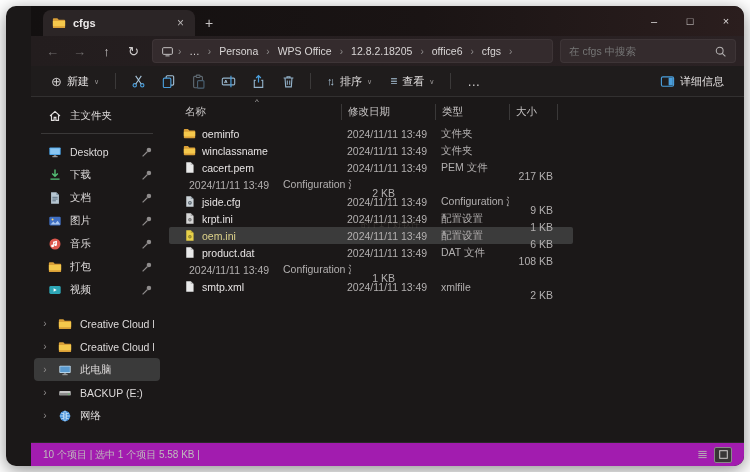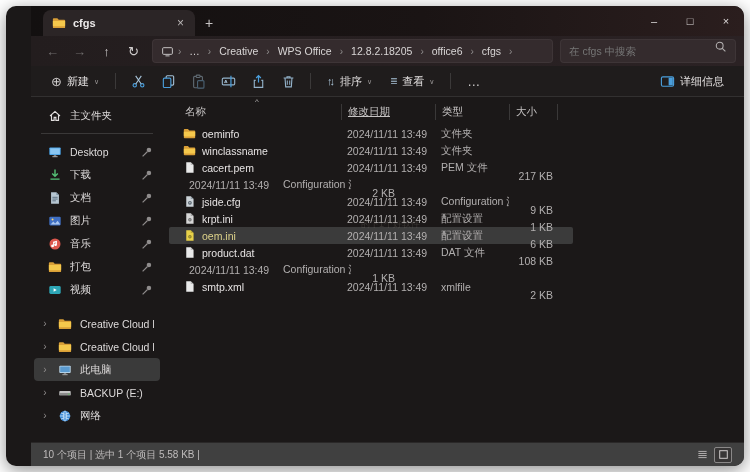--- a/index.html
+++ b/index.html
@@ -27,21 +27,21 @@
          display:flex; align-items:center; padding:0 8px; }
   .nav-btn{ width:27px; height:26px; display:flex; align-items:center; justify-content:center;
             font-size:13px; color:#cfcccc; }
   .nav-btn.dim{ color:#6f6c6c; }
   .crumbbar{ flex:1; height:24px; margin:0 7px 0 5px; background:#342b2d; border:1px solid rgba(255,255,255,.05);
              border-radius:4px; display:flex; align-items:center; padding:0 8px; gap:3px; font-size:10.5px;
              color:#d9d6d6; overflow:hidden; white-space:nowrap; }
   .crumb{ padding:1px 4px; border-radius:3px; }
   .crumb-sep{ color:#8f8c8c; font-size:10px; padding:0 1px; }
   .searchbox{ width:176px; height:24px; background:#342b2d; border:1px solid rgba(255,255,255,.05);
-              border-radius:4px; display:flex; padding:0 8px;gap:42px; }
+              border-radius:4px; display:flex; align-items:center; padding:0 8px;gap:42px; }
   .searchbox input{ flex:1; background:transparent; border:none; outline:none; color:#9b9898;
                     font-size:10.5px; font-family:inherit; width:100px; }
 
   
   .toolbar{ height:31px; flex:0 0 31px; background:#1f1c1c; border-bottom:1px solid #323030;
             display:flex; align-items:center; padding:0 13px; gap:4px; }
   .tb-btn{ display:flex; align-items:center; gap:5px; height:24px; padding:0 7px; border-radius:4px;
            font-size:11px; color:#e2dfdf; }
   .tb-ico{ width:26px; justify-content:center; }
   .tb-chev{ font-size:7px; color:#979494; margin-top:2px; }
@@ -65,38 +65,38 @@
   .side-gap{ height:11px; }
   .tree-chev{ width:10px; flex:0 0 10px; color:#8f8c8c; font-size:10px; text-align:center; }
   .ic14 svg{ width:14px; height:14px; }
 
   
   .main{ flex:1; position:relative; padding:5px 0 0 20px; overflow:hidden; }
   .lhead{ display:flex; height:20px; align-items:center; font-size:10.5px; color:#c6c3c3; }
   .hcell{ position:relative; height:16px; display:flex; align-items:center; }
   .h-name{ width:158px; padding-left:2px; }
   .h-date,.h-type,.h-size,.h-pad{ border-left:1px solid #3a3838; padding-left:6px; }
-  .h-date{ width:94px;text-decoration:underline; } .h-type{ width:74px; } .h-size{ width:48px; } .h-pad{ width:10px; }
+  .h-date{ width:94px; } .h-type{ width:74px; } .h-size{ width:48px; } .h-pad{ width:10px; }
   .sort-caret{ position:absolute; left:72px; top:-7px; font-size:8px; color:#b3b0b0; }
   .rows{ margin-top:3px; }
   .frow{ display:flex; align-items:center; height:17px; width:404px; margin-left:-14px; padding-left:14px;
          border-radius:2px; font-size:10.5px; }
   .frow.sel{ background:#3b3b3b; }
   .c-name{ width:158px; display:flex; align-items:center; gap:6px; overflow:hidden; color:#e6e3e3; white-space:nowrap; }
   .frow.sel .c-name{ color:#ddd28a; }
   .c-name svg{ width:13px; height:13px; flex:0 0 13px; }
   .c-date{ width:94px; padding-left:6px; color:#b2afaf; white-space:nowrap; }
   .c-type{ width:74px; padding-left:6px; color:#b2afaf; white-space:nowrap; overflow:hidden; }
   .c-size{ width:48px; padding-right:4px; color:#b2afaf; text-align:right; white-space:nowrap;margin-top:16px; }
   .watermark{ position:absolute; left:198px; top:121px; font-size:9px; color:rgba(160,150,135,.22);
               pointer-events:none; }
 
   
   .statusbar{ height:24px; flex:0 0 24px; border-top:1px solid #2a2828; display:flex; align-items:center;
-              padding:0 12px; font-size:10px; color:#bfbcbc; background:#404040; }
+              padding:0 12px; font-size:10px; color:#bfbcbc; background:#a21caf; }
   .sb-views{ margin-left:auto; display:flex; gap:3px; }
   .sb-btn{ width:18px; height:16px; display:flex; align-items:center; justify-content:center; border-radius:2px; }
   .sb-btn.active{ border:1px solid #8a8888; background:#383636; }
   .sb-btn svg{ width:11px; height:11px; }
 </style>
 </head>
 <body>
 
 <div class="window">
 
@@ -127,21 +127,21 @@
     <div class="crumbbar" id="breadcrumb">
         <span>
           <svg viewBox="0 0 16 16" width="13" height="13">
             <rect x="2" y="3.3" width="12" height="8.2" rx="1.2" fill="none" stroke="#c9c6c6" stroke-width="1.2"></rect>
             <path d="M5.5 13.4h5" stroke="#c9c6c6" stroke-width="1.2"></path>
           </svg>
         </span>
         <span class="crumb-sep">›</span>
         <span class="crumb">…</span>
         <span class="crumb-sep">›</span>
-        <span class="crumb">Creative</span>
+        <span class="crumb">Persona</span>
         <span class="crumb-sep">›</span>
         <span class="crumb">WPS Office</span>
         <span class="crumb-sep">›</span>
         <span class="crumb">12.8.2.18205</span>
         <span class="crumb-sep">›</span>
         <span class="crumb">office6</span>
         <span class="crumb-sep">›</span>
         <span class="crumb">cfgs</span>
         <span class="crumb-sep">›</span>
       </div>

